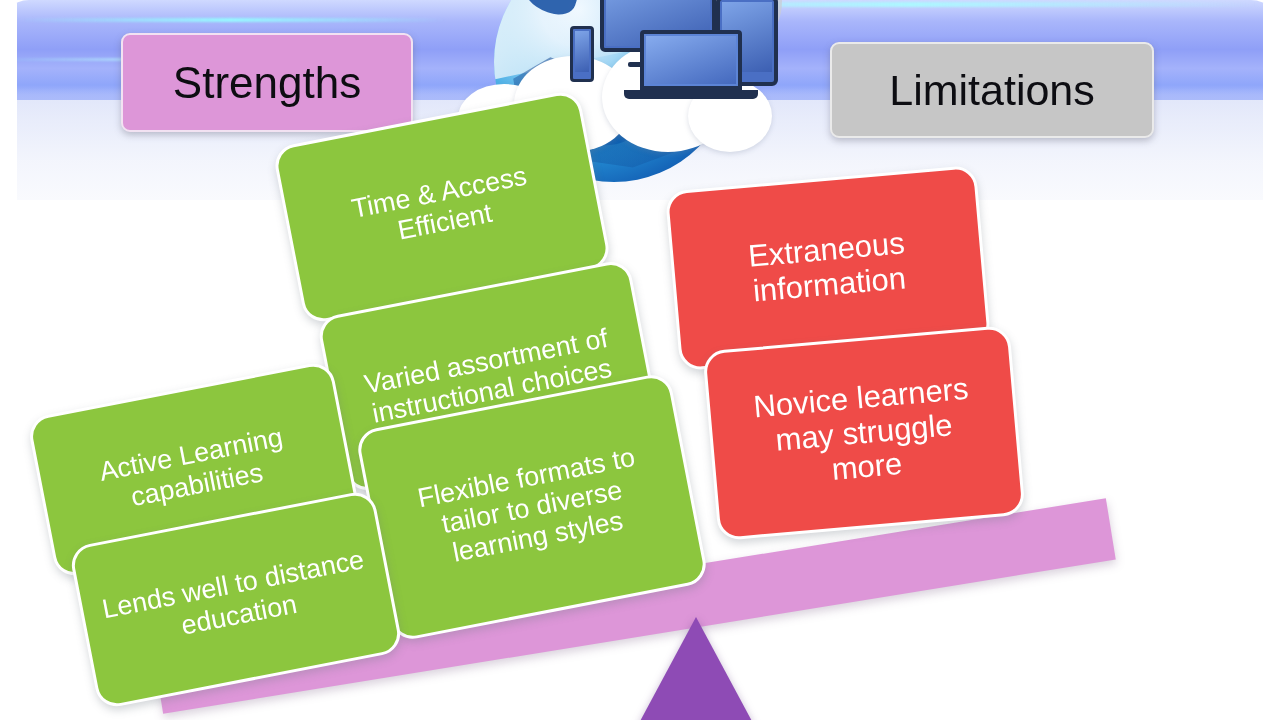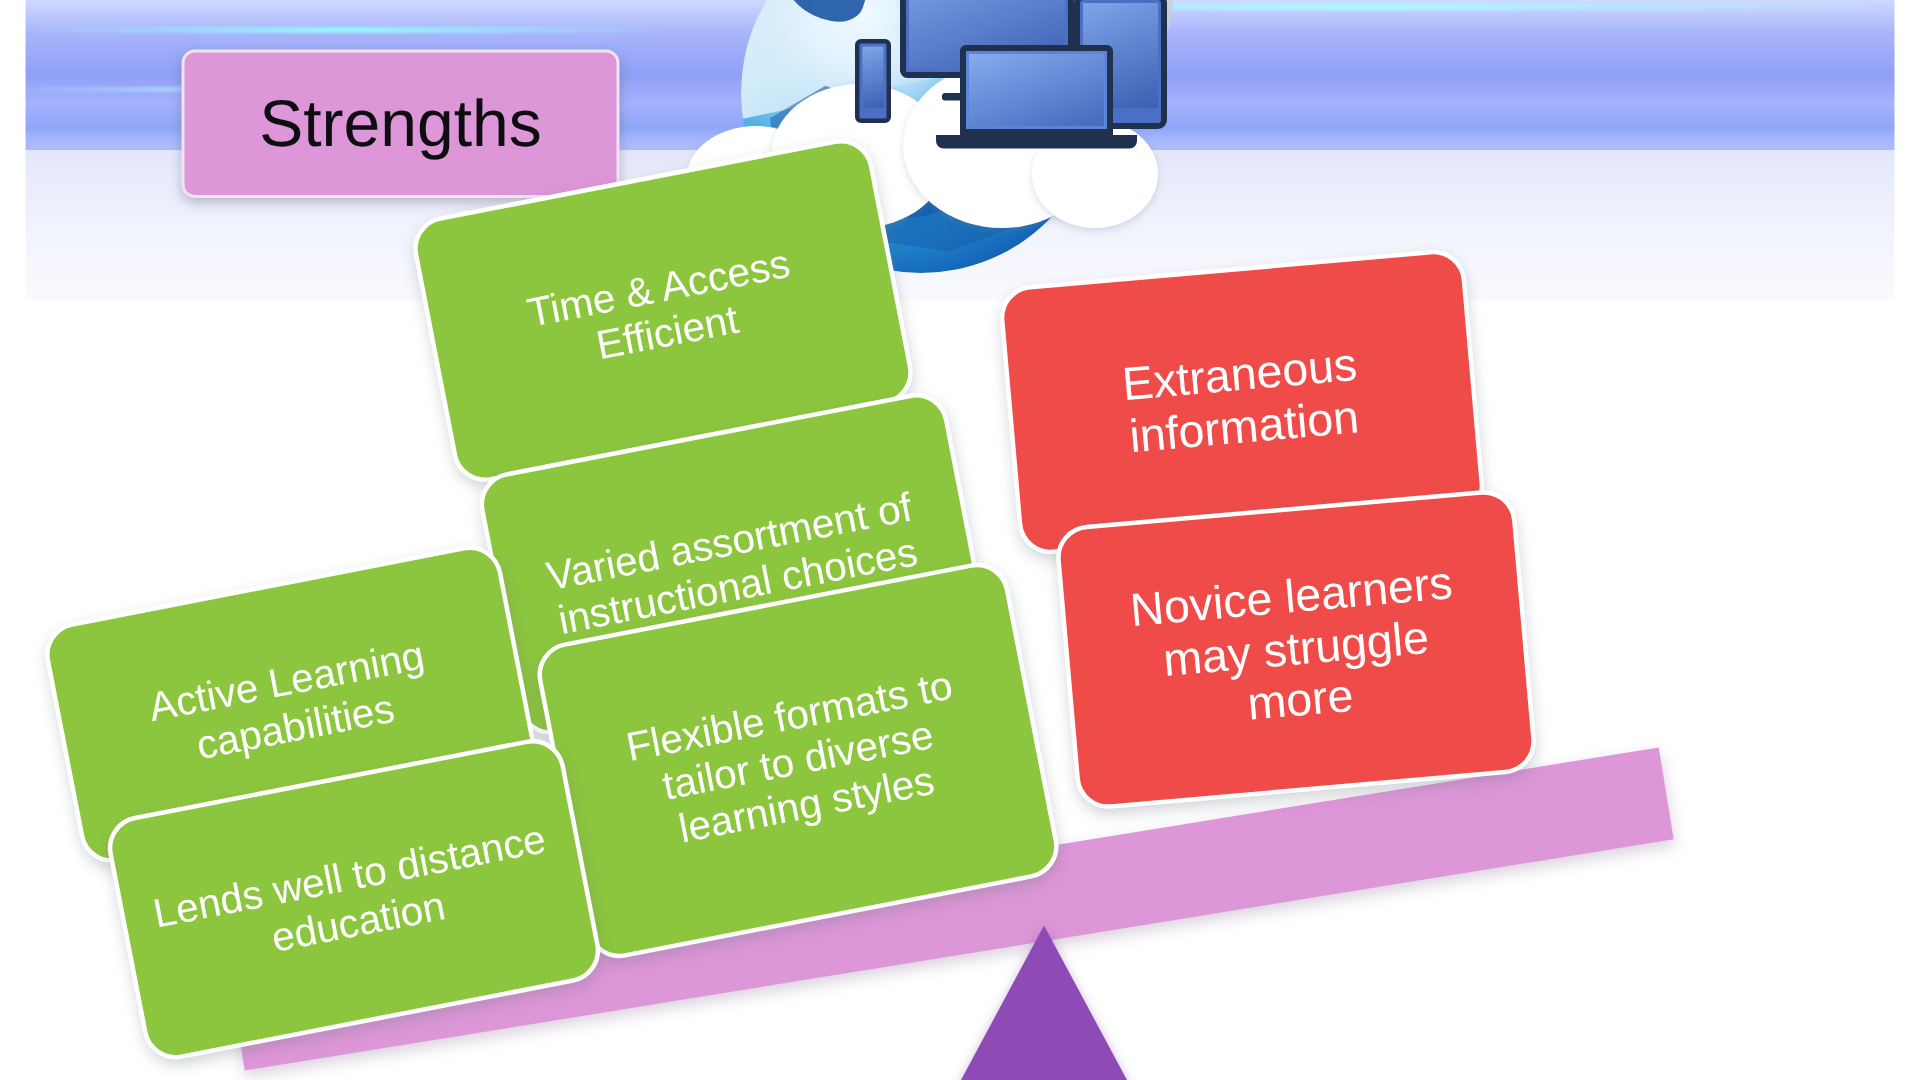--- a/index.html
+++ b/index.html
@@ -1,21 +1,21 @@
 <!DOCTYPE html>
 <html><head>
 <meta charset="utf-8">
 <style>
   html,body{margin:0;padding:0;}
   body{
     width:1280px;height:720px;overflow:hidden;
     font-family:"Liberation Sans",sans-serif;
     background:#ffffff;position:relative;
   }
-  #slide{position:absolute;inset:0;width:1280px;height:720px;overflow:hidden;background:#fff;}
+  #slide{position:absolute;inset:0;width:1280px;height:720px;overflow:hidden;background:#fff;border-radius:29px;}
 
   
   .bg-wrap{position:absolute;left:0;top:0;width:1280px;height:720px;overflow:hidden;}
   .bg-white{position:absolute;inset:0;background:#ffffff;}
   .bg-band{position:absolute;left:16px;top:0;width:1248px;height:118px;
     background:linear-gradient(180deg,#cfd9ff 0%,#a9b6fb 18%,#8f9ff7 42%,#a4b2fb 58%,#8fa6fa 72%,#b9c6fd 88%,#e4e9ff 100%);}
   .bg-band2{position:absolute;left:16px;top:0;width:1248px;height:160px;
     background:linear-gradient(180deg,rgba(160,178,250,0) 55%,rgba(170,186,250,.85) 62%,rgba(196,208,252,.9) 82%,rgba(240,243,255,1) 100%);}
   .bg-cyan1{position:absolute;left:16px;top:18px;width:430px;height:4px;background:linear-gradient(90deg,rgba(120,245,255,0),rgba(150,250,255,.95),rgba(120,245,255,0));filter:blur(1px);}
   .bg-cyan2{position:absolute;left:16px;top:58px;width:360px;height:3px;background:linear-gradient(90deg,rgba(150,250,255,.1),rgba(190,252,255,.85),rgba(150,250,255,0));filter:blur(1px);}
@@ -142,20 +142,23 @@
       <div class="dev laptop-base"></div>
     </div>
   </div>
 
   <div class="beam"></div>
   <div class="fulcrum"></div>
 
   <div class="hdr" id="hdr-strengths">
     <span>Strengths</span>
   </div>
+  <div class="hdr" id="hdr-limitations">
+    <span>Limitations</span>
+  </div>
 
   <div class="card green" id="card-time">
     <div>
       <span>Time &amp; Access Efficient</span>
     </div>
   </div>
 
   <div class="card green" id="card-varied">
     <div>
       <span>Varied assortment of</span>

